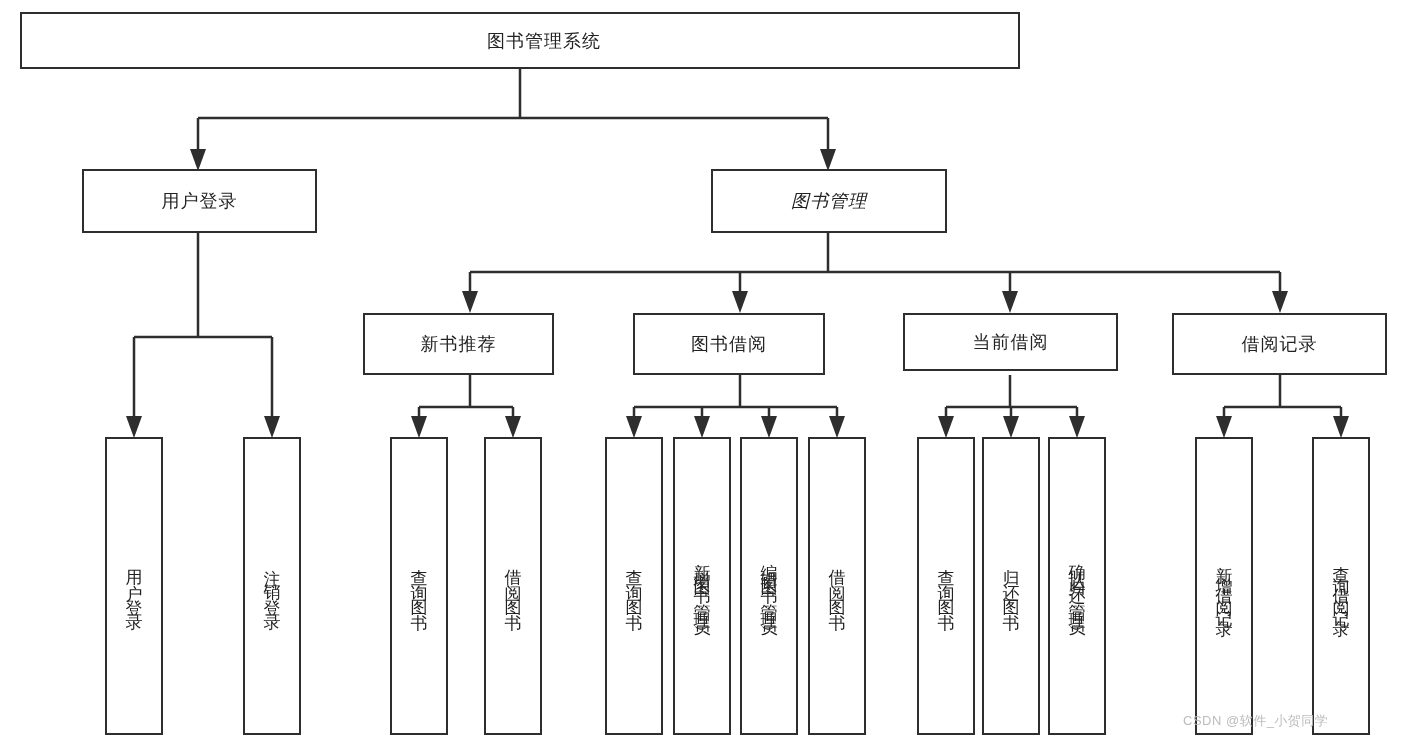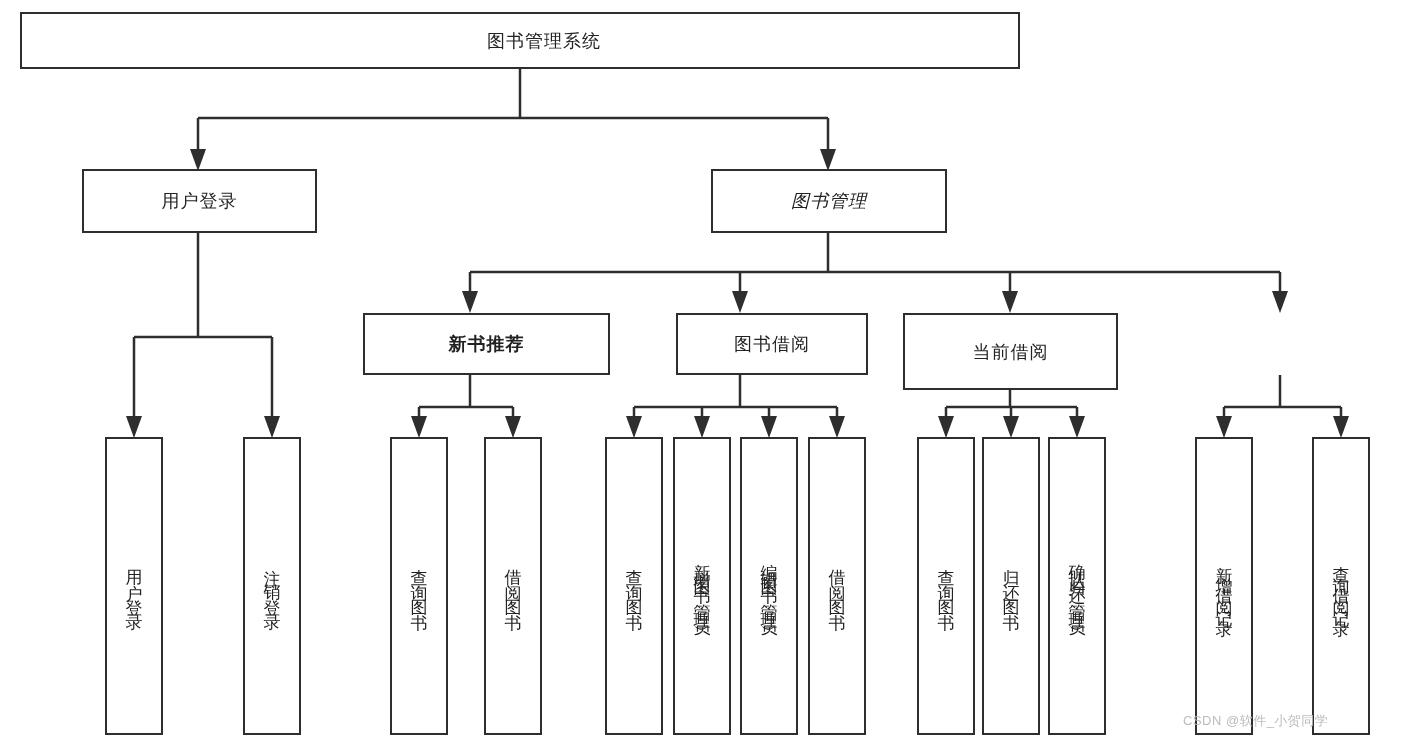--- a/index.html
+++ b/index.html
@@ -109,28 +109,31 @@
     <span>图书管理系统</span>
   </div>
 
   <div class="hbox" style="left:82px; top:169px; width:235px; height:64px;">
     <span>用户登录</span>
   </div>
   <div class="hbox" style="left:711px; top:169px; width:236px; height:64px;font-style:italic;">
     <span>图书管理</span>
   </div>
 
-  <div class="hbox" style="left:363px; top:313px; width:247px; height:62px;font-weight:bold;">
+  <div class="hbox" style="left:363px; top:313px; width:191px; height:62px;">
     <span>新书推荐</span>
   </div>
-  <div class="hbox" style="left:633px; top:313px; width:192px; height:62px;margin-left:43px;">
+  <div class="hbox" style="left:633px; top:313px; width:192px; height:62px;">
     <span>图书借阅</span>
   </div>
-  <div class="hbox" style="left:903px; top:313px; width:215px; height:77px;">
+  <div class="hbox" style="left:903px; top:313px; width:215px; height:58px;">
     <span>当前借阅</span>
+  </div>
+  <div class="hbox" style="left:1172px; top:313px; width:215px; height:62px;">
+    <span>借阅记录</span>
   </div>
 
   <div class="vbox ls4" style="left:105px;">
     <span>用户登录</span>
   </div>
   <div class="vbox ls4" style="left:243px;">
     <span>注销登录</span>
   </div>
 
   <div class="vbox ls4" style="left:390px;">

